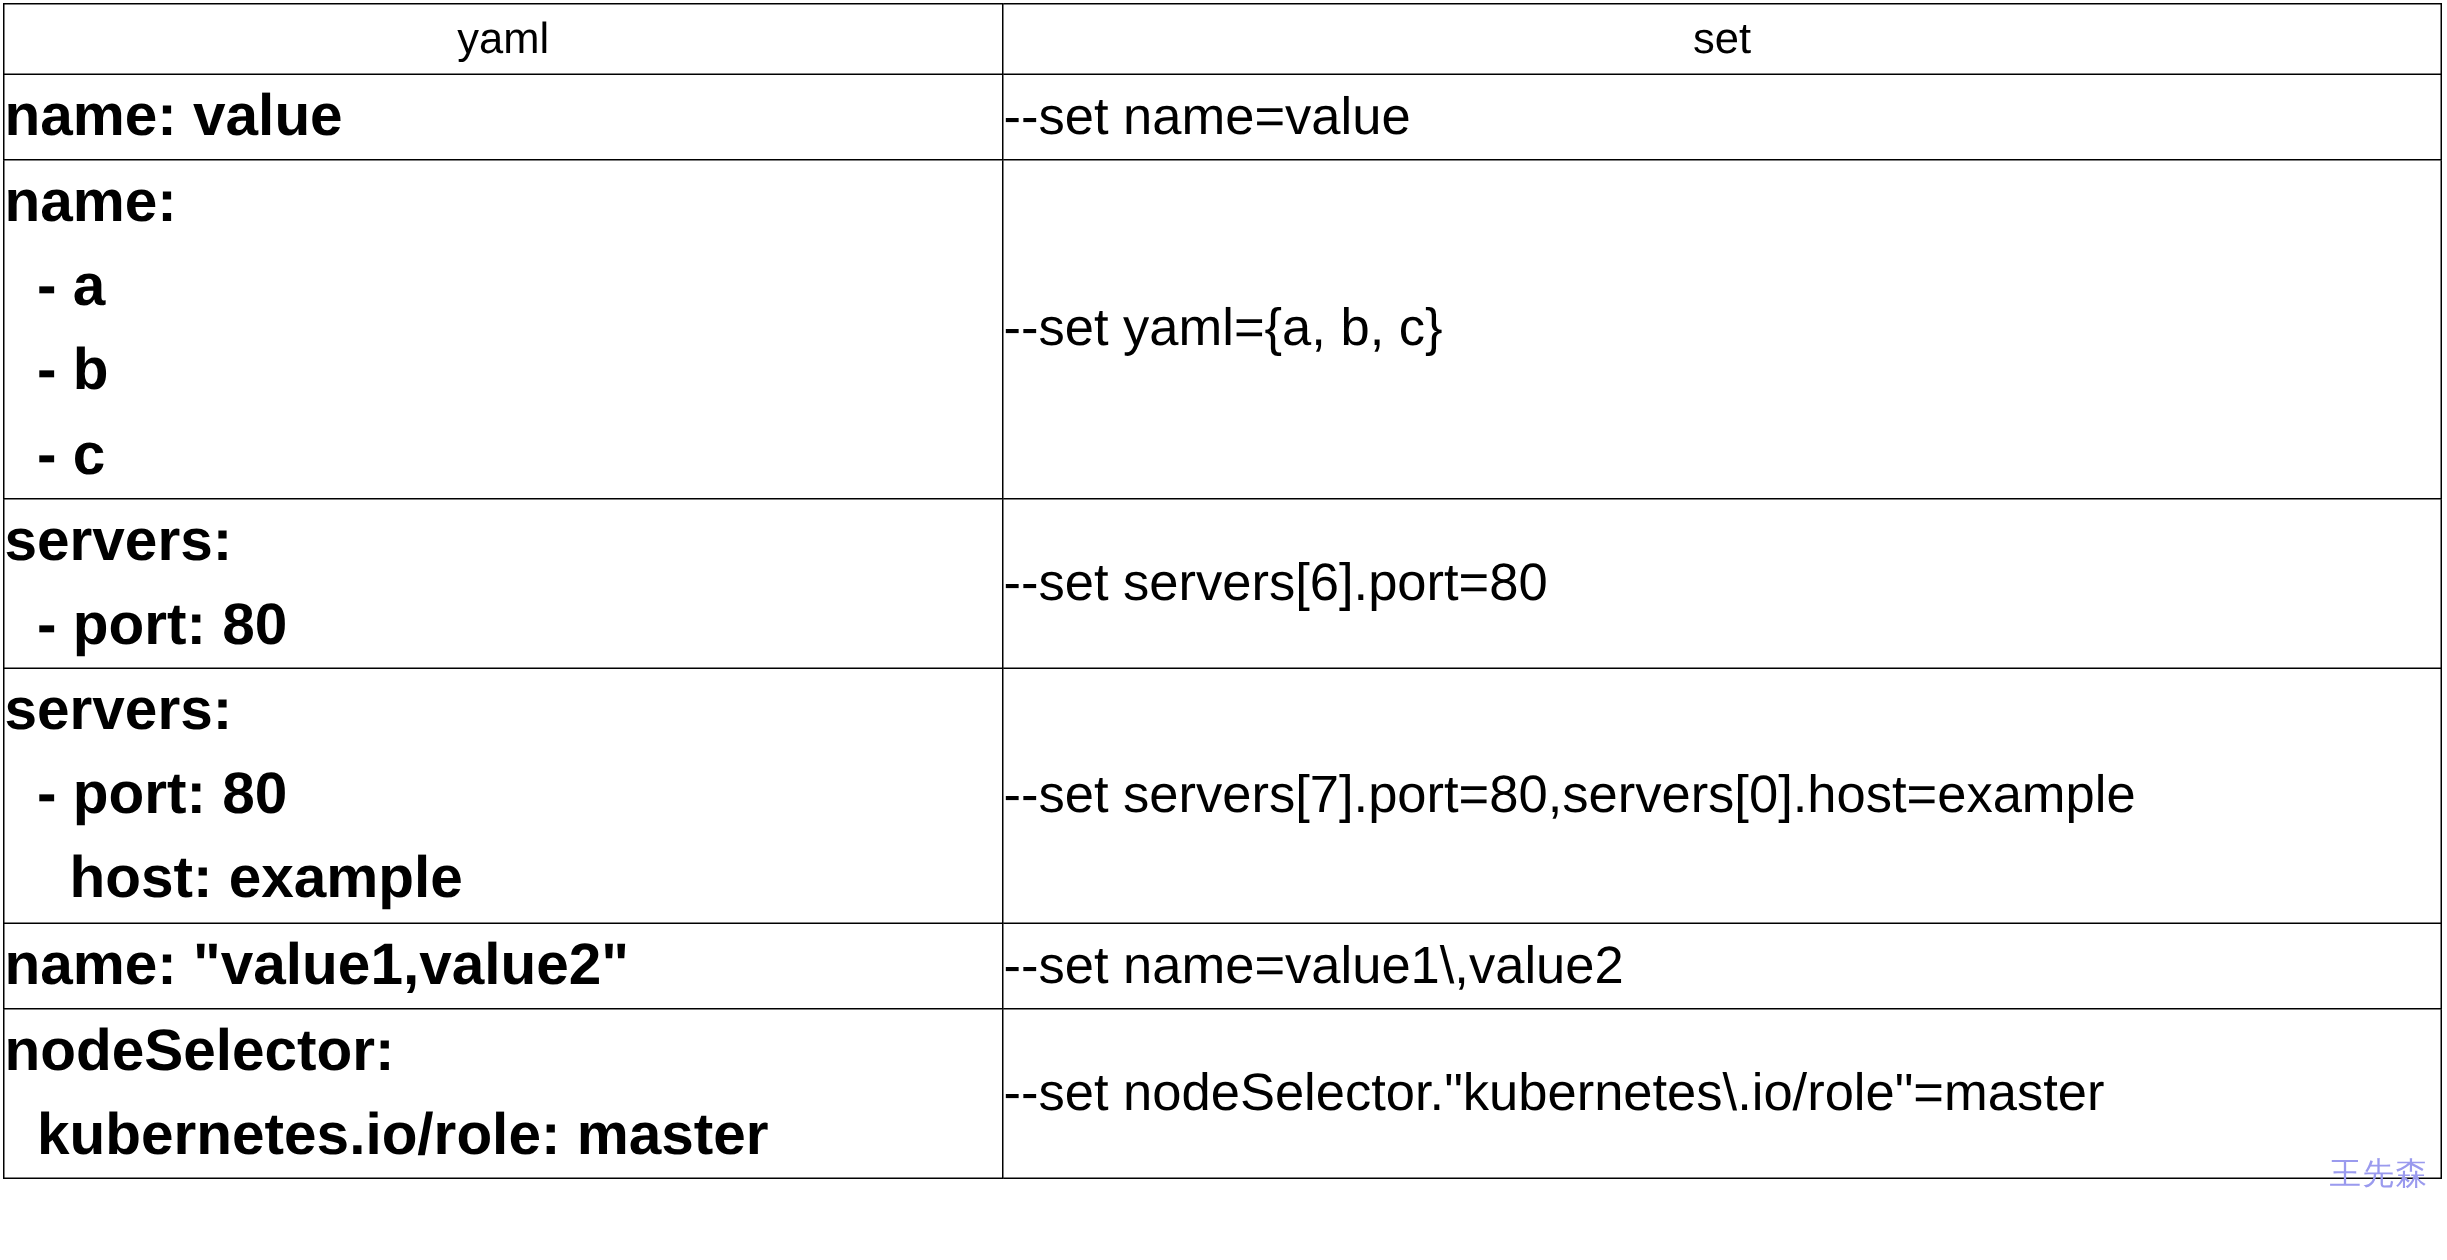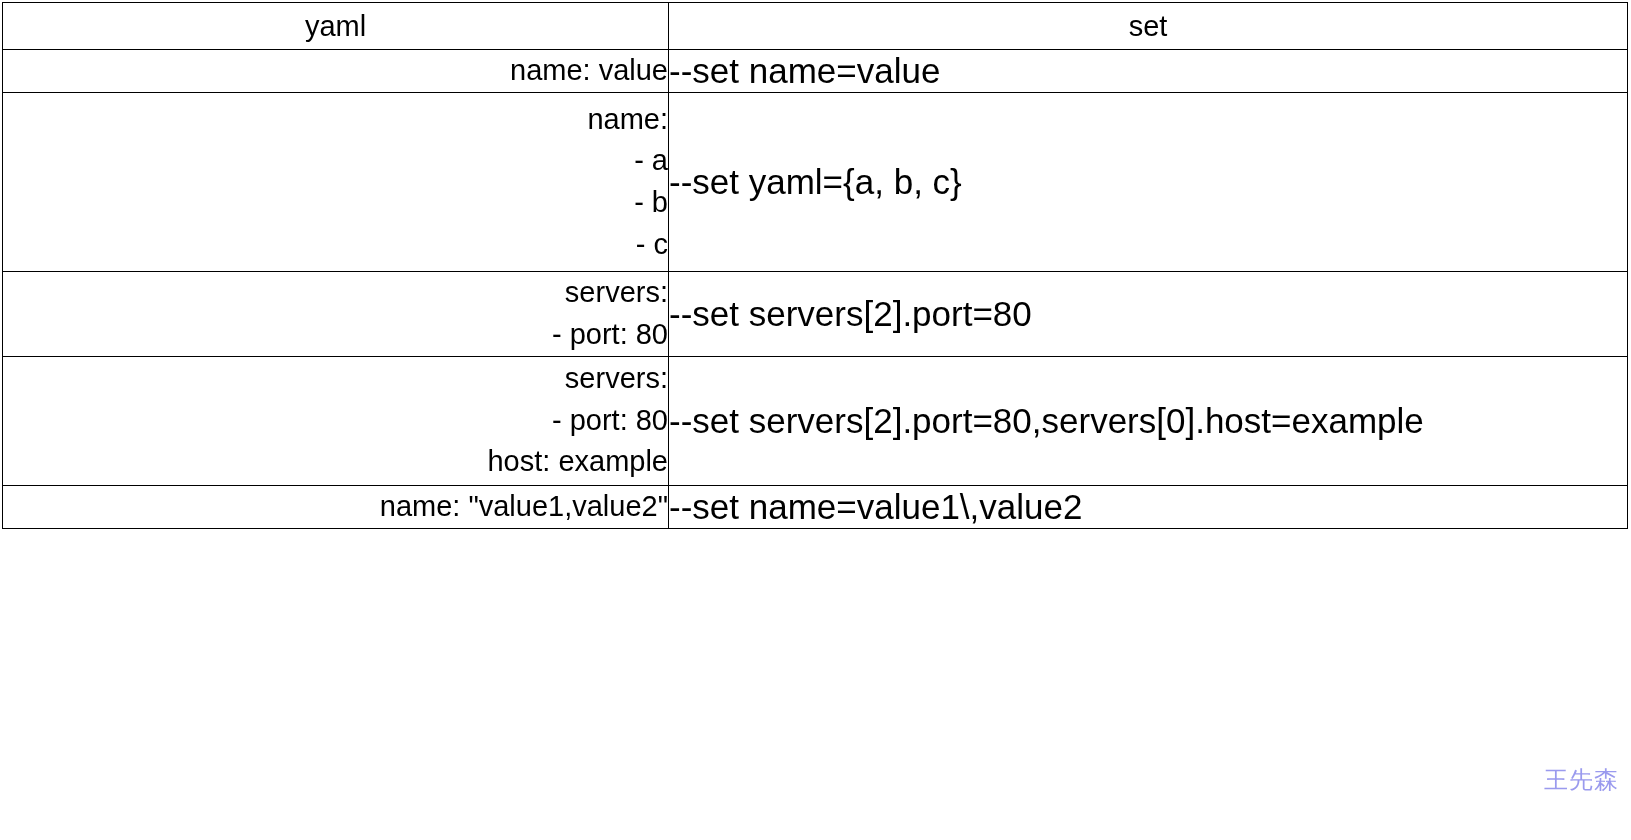--- a/index.html
+++ b/index.html
@@ -49,26 +49,26 @@
     text-align: center;
     font-weight: normal;
     font-size: 29px;
     line-height: 1.0;
     height: 48px;
     padding: 3px 6px 5px 6px;
   }
 
   
   .yaml-cell {
-    text-align: right;
-    font-size: 29px;
+    text-align: left;
+    font-size: 39px;
     line-height: 1.44;
     padding: 5px 6px 6px 7px;
     white-space: pre;
-    font-weight: normal;
+    font-weight: bold;
   }
 
   
   .set-cell {
     text-align: left;
     font-size: 35px;
     line-height: 1.2;
     padding: 5px 6px 6px 10px;
     white-space: pre;
     font-weight: normal;
@@ -83,21 +83,21 @@
   tr.r-4   td { height: 178px; }
   tr.r-5   td { height: 76px; }
   tr.r-6   td { height: 128px; }
   tr.r-7   td { height: 40px; }
   tr.r-8   td { height: 88px; }
 
   .watermark {
     position: absolute;
     right: 12px;
     bottom: 44px;
-    font-size: 24px;
+    font-size: 21px;
     letter-spacing: 1px;
     color: #9a9aee;
     font-family: Liberation Serif, serif;
     user-select: none;
     white-space: nowrap;
   }
 </style>
 </head>
 <body>
 
@@ -121,29 +121,34 @@
       <tr class="r-4">
         <td class="yaml-cell">name:
   - a
   - b
   - c</td>
         <td class="set-cell">--set yaml={a, b, c}</td>
       </tr>
       <tr class="r-5">
         <td class="yaml-cell">servers:
   - port: 80</td>
-        <td class="set-cell">--set servers[2].port=80</td>
+        <td class="set-cell">--set servers[6].port=80</td>
       </tr>
       <tr class="r-6">
         <td class="yaml-cell">servers:
   - port: 80
     host: example</td>
-        <td class="set-cell">--set servers[2].port=80,servers[0].host=example</td>
+        <td class="set-cell">--set servers[7].port=80,servers[0].host=example</td>
       </tr>
       <tr class="r-7">
         <td class="yaml-cell">name: "value1,value2"</td>
         <td class="set-cell">--set name=value1\,value2</td>
+      </tr>
+      <tr class="r-8">
+        <td class="yaml-cell">nodeSelector:
+  kubernetes.io/role: master</td>
+        <td class="set-cell">--set nodeSelector."kubernetes\.io/role"=master</td>
       </tr>
     </tbody>
   </table>
 </div>
 
 <div class="watermark">王先森</div>
 
 </body></html>

